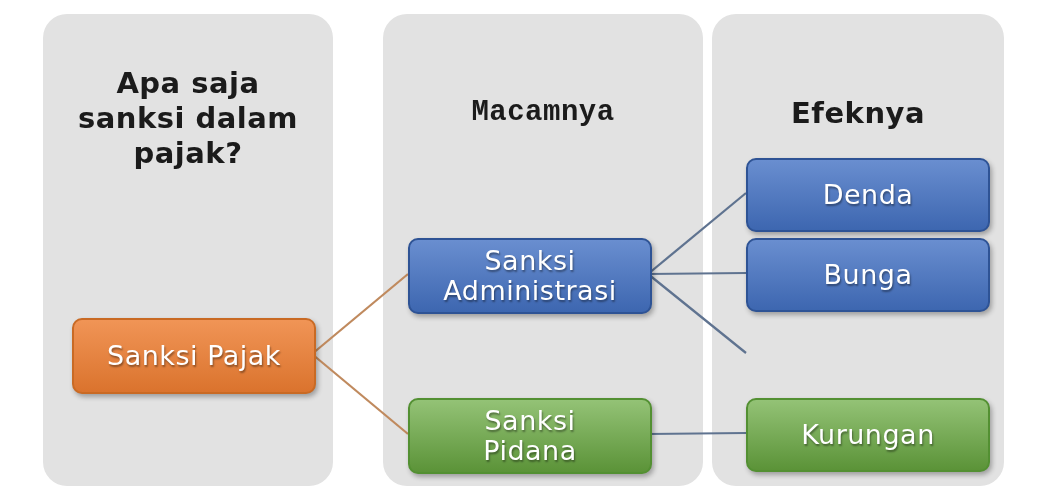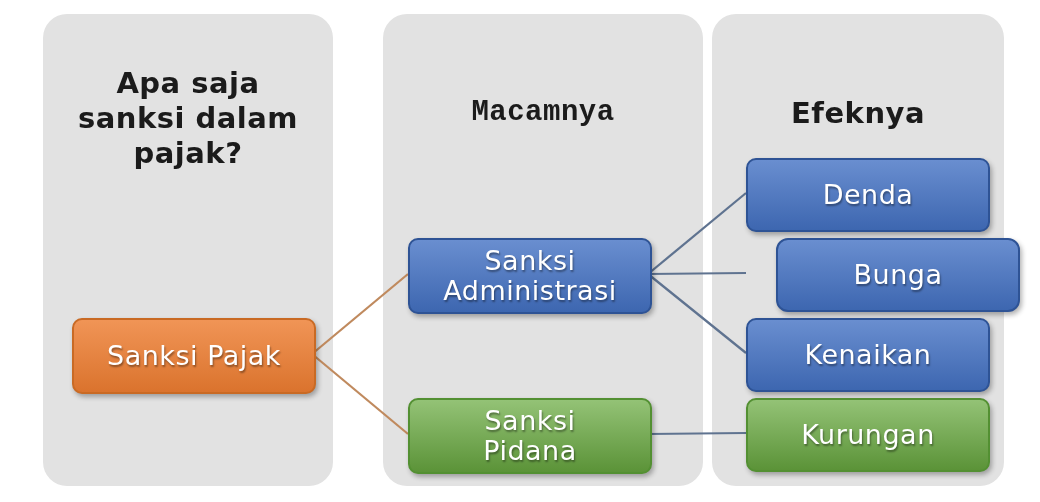--- a/index.html
+++ b/index.html
@@ -83,21 +83,21 @@
   .node-green {
     background: linear-gradient(180deg, rgba(255,255,255,0.28), rgba(0,0,0,0.14)), var(--green-fill, #6aab41);
     border: 2px solid var(--green-border, #539032);
   }
 
   
   #node-sanksi-pajak        { left: 72px;  top: 318px; width: 240px; height: 72px; }
   #node-sanksi-administrasi { left: 408px; top: 238px; width: 240px; height: 72px; }
   #node-sanksi-pidana       { left: 408px; top: 398px; width: 240px; height: 72px; }
   #node-denda               { left: 746px; top: 158px; width: 240px; height: 70px; }
-  #node-bunga               { left: 776px; top: 238px; width: 240px; height: 70px; border-radius: 12px; }
+  #node-bunga               { left: 746px; top: 238px; width: 240px; height: 70px; }
   #node-kenaikan            { left: 746px; top: 318px; width: 240px; height: 70px; }
   #node-kurungan            { left: 746px; top: 398px; width: 240px; height: 70px; }
 </style>
 </head>
 <body>
 
 <div class="canvas">
 
   <svg class="connectors" viewBox="0 0 1040 502" aria-hidden="true">
     <line class="line-orange" x1="312" y1="354" x2="408" y2="274"></line>
@@ -127,17 +127,16 @@
   <div id="node-sanksi-administrasi" class="node node-blue">Sanksi
 Administrasi</div>
 
   <div id="node-sanksi-pidana" class="node node-green">Sanksi
 Pidana</div>
 
   <div id="node-denda" class="node node-blue">Denda</div>
 
   <div id="node-bunga" class="node node-blue">Bunga</div>
 
-  <div id="node-kenaikan" class="node node-blue">Kenaikan</div>
 
   <div id="node-kurungan" class="node node-green">Kurungan</div>
 
 </div>
 
 </body></html>

